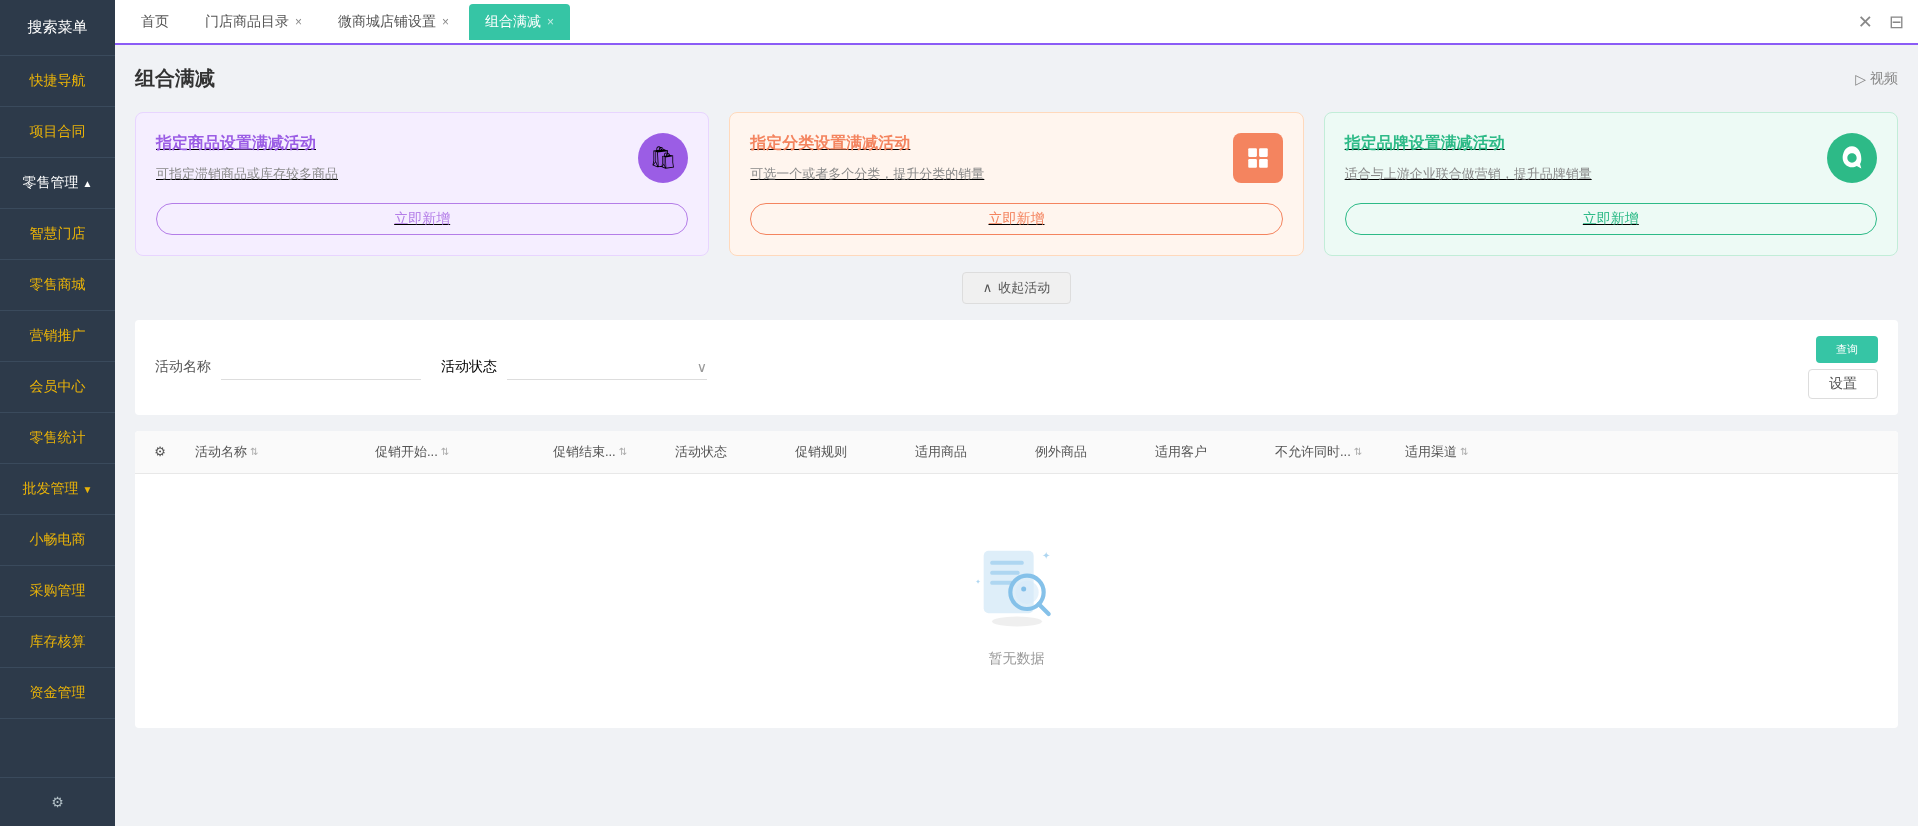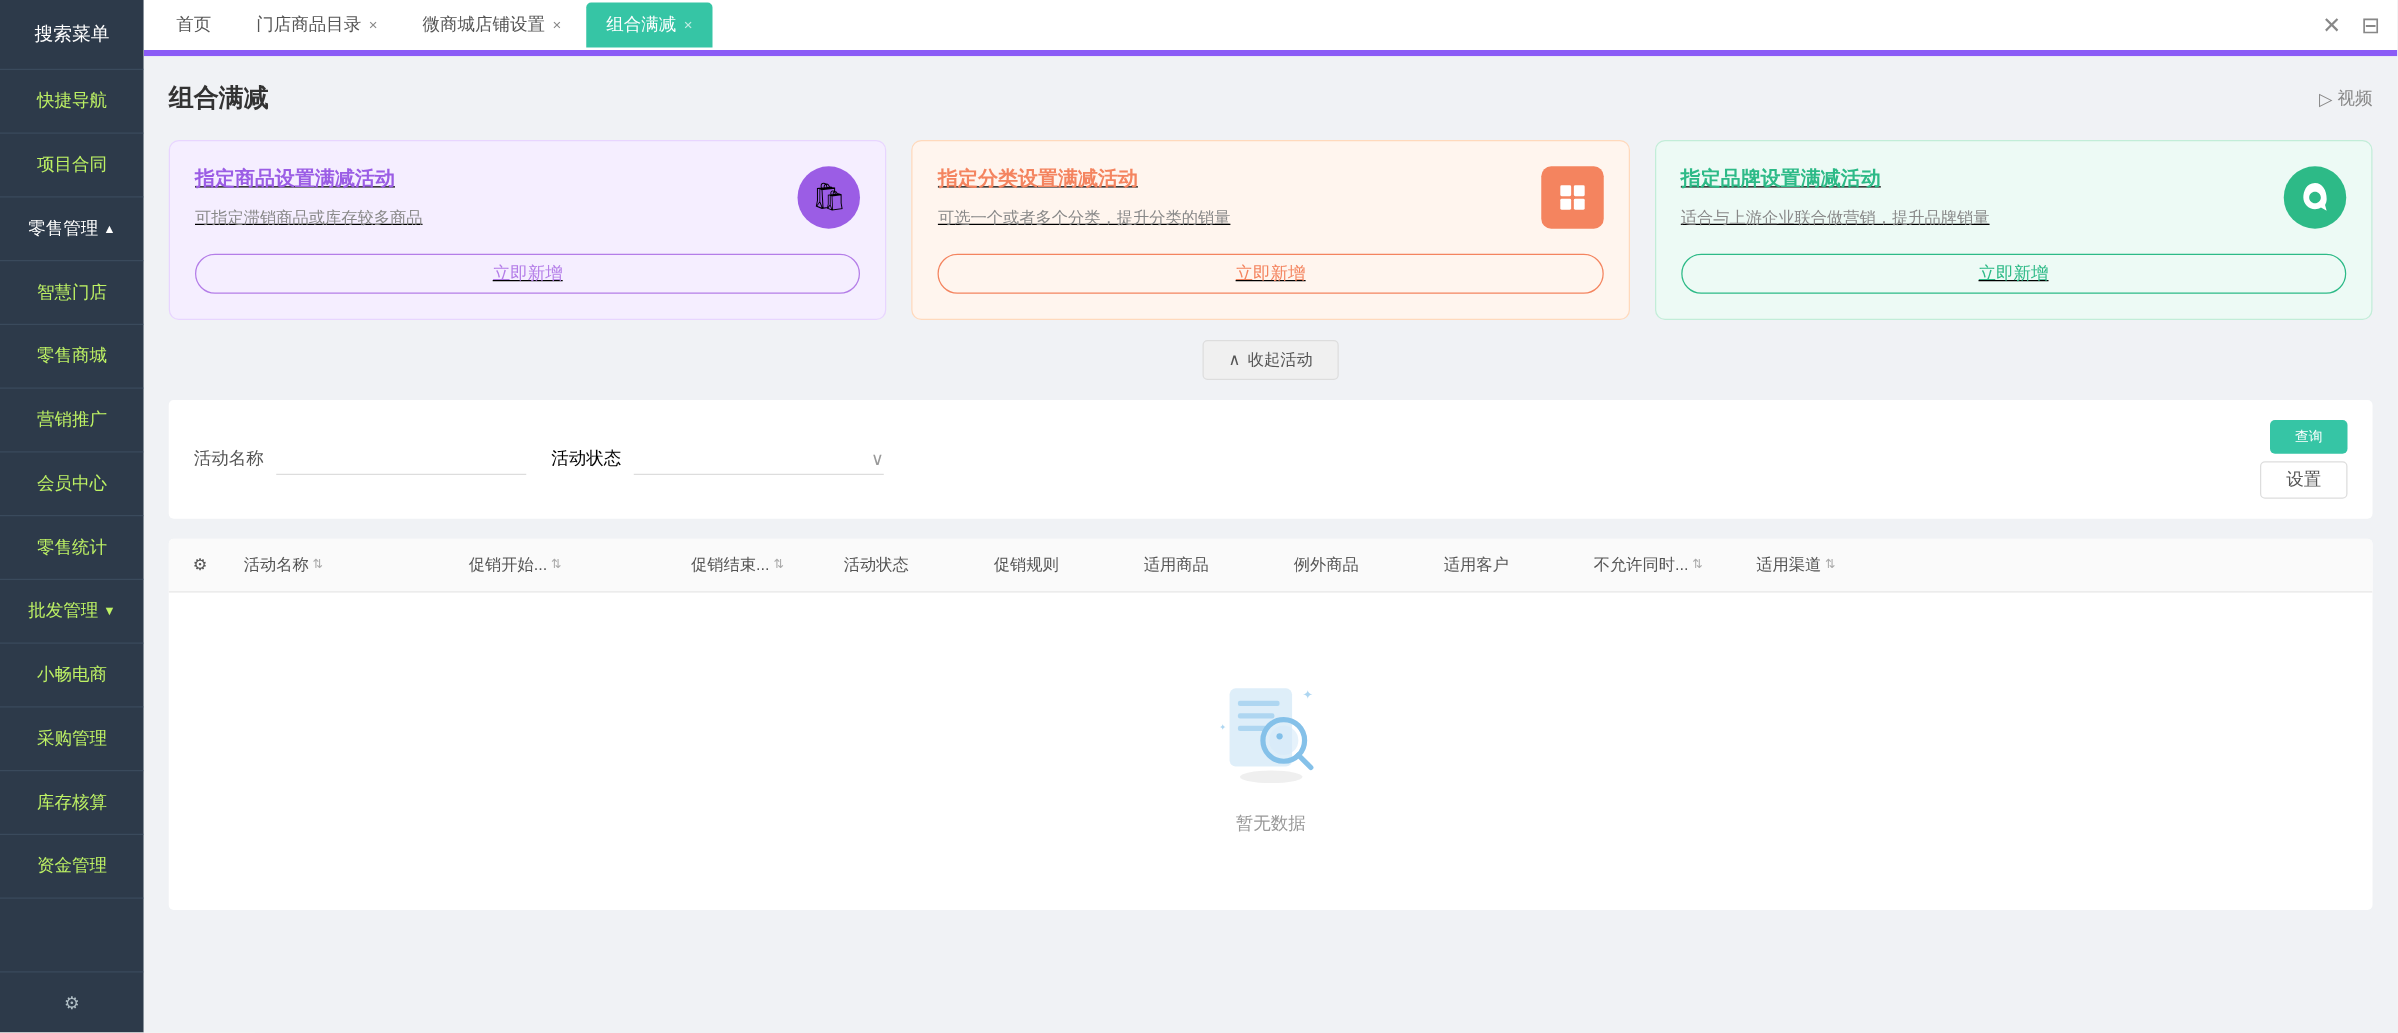--- a/index.html
+++ b/index.html
@@ -19,21 +19,21 @@
       padding: 18px 10px;
       font-size: 15px;
       color: #fff;
       text-align: center;
       cursor: pointer;
       border-bottom: 1px solid #3a4a5c;
     }
     .sidebar-item {
       padding: 16px 10px;
       font-size: 14px;
-      color: #bef264;
+      color: #eab308;
       text-align: center;
       cursor: pointer;
       border-bottom: 1px solid #3a4a5c;
       display: flex;
       align-items: center;
       justify-content: center;
       gap: 4px;
     }
     .sidebar-item.active { color: #fff; }
     .sidebar-item .arrow { font-size: 10px; }
@@ -53,21 +53,21 @@
       flex-direction: column;
       background: #f0f2f5;
       overflow: hidden;
     }
 
     
     .tabs-bar {
       display: flex;
       align-items: center;
       background: #fff;
-      border-bottom: 5px solid #8b5cf6;
+      border-bottom: 2px solid #8b5cf6;
       height: 45px;
       padding: 0 10px;
       gap: 4px;
       flex-shrink: 0;
     }
     .tab {
       padding: 0 16px;
       height: 36px;
       display: flex;
       align-items: center;

